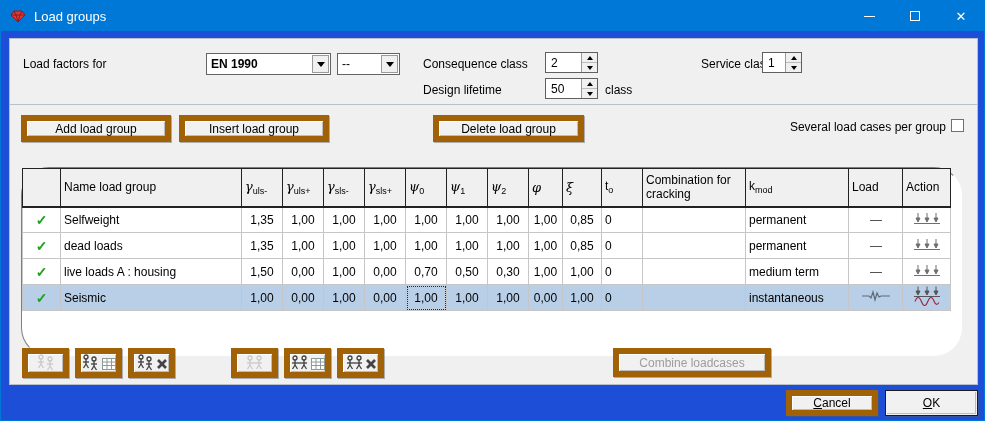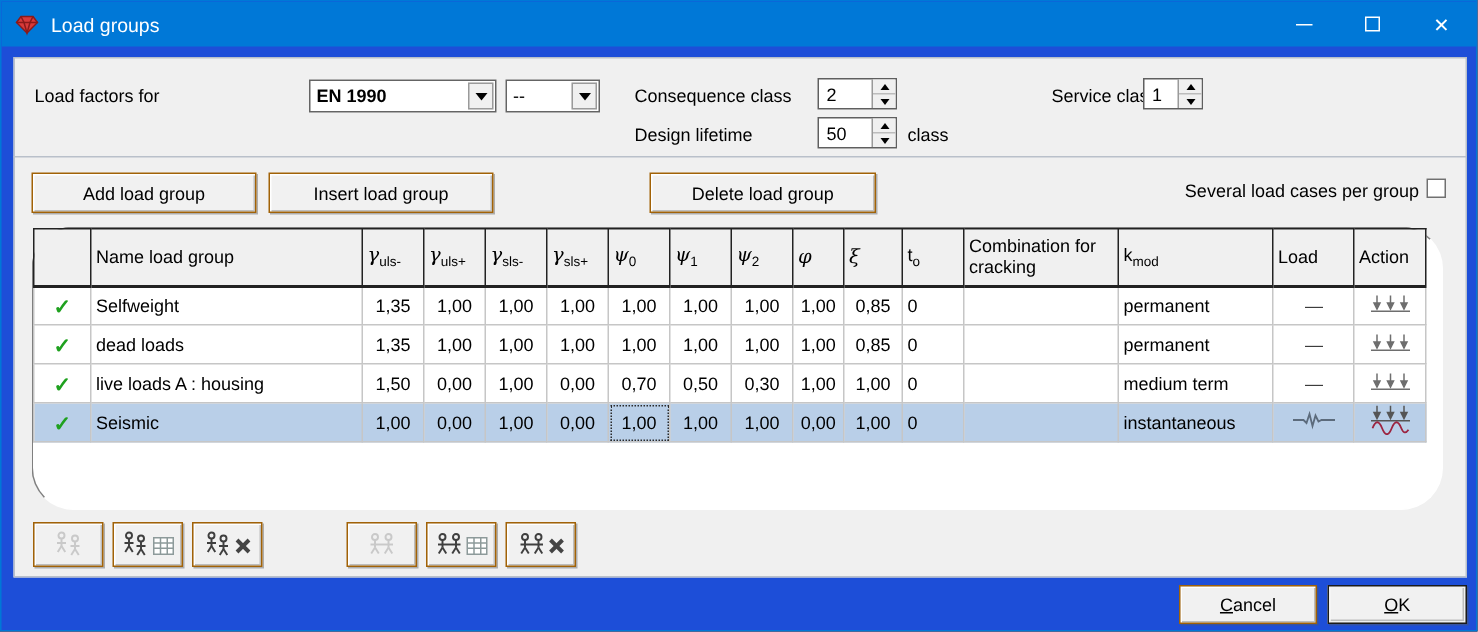--- a/index.html
+++ b/index.html
@@ -29,30 +29,30 @@
   .arrow-down { width:0; height:0; border-left:4px solid transparent; border-right:4px solid transparent; border-top:5px solid #000; }
   
   .spin { position:absolute; height:21px; background:#fff; border:1px solid #5f5f5f; display:flex; }
   .spin .val { flex:1; padding-left:5px; display:flex; align-items:center; }
   .spin .btns { width:16px; display:flex; flex-direction:column; border-left:1px solid #9a9a9a; }
   .spin .sb { flex:1; background:#f0f0f0; display:flex; align-items:center; justify-content:center; }
   .spin .sb + .sb { border-top:1px solid #bcbcbc; }
   .tri-up { width:0; height:0; border-left:3.5px solid transparent; border-right:3.5px solid transparent; border-bottom:4.5px solid #000; }
   .tri-dn { width:0; height:0; border-left:3.5px solid transparent; border-right:3.5px solid transparent; border-top:4.5px solid #000; }
   
-  .btn { position:absolute; background:#f1f1f1; border:1px solid #a16207;
+  .btn { position:absolute; background:#f1f1f1; border:6px solid #a16207;
     box-shadow: inset 1px 1px 0 #ffffff, inset -1px -1px 0 #bdbdbd, 1px 1px 0 rgba(90,90,90,.45);
     display:flex; align-items:center; justify-content:center; font-size:12px; white-space:nowrap; }
   .btn.disabled { color:#9d9d9d; }
   .btn.default { border:1px solid #1b1b1b; box-shadow: inset 0 0 0 1px #f1f1f1, inset 1px 1px 0 #ffffff, inset -2px -2px 0 #bdbdbd, 1px 1px 0 rgba(90,90,90,.45); }
   .u { text-decoration:underline; }
   
   .checkbox { position:absolute; width:13px; height:13px; background:#fff; border:1px solid #707070; }
   
-  .tablebox { position:absolute; left:20px; top:150px; width:941px; height:189px; background:#fff;
+  .tablebox { position:absolute; left:20px; top:166px; width:941px; height:189px; background:#fff;
     border-top:1px solid #7f7f7f; border-left:1px solid #7f7f7f; border-right:1px solid #fff; border-bottom:1px solid #fff;border-radius:28px; }
   table.grid { border-collapse:collapse; table-layout:fixed; width:928px; }
   table.grid th { border:1px solid #222; border-bottom:2px solid #222; background:#f0f0f0; font-weight:normal; text-align:left; padding:2px 3px; height:38px; vertical-align:middle; font-size:12px; }
   table.grid td { border:1px solid #c6c6c6; height:26px; padding:0 3px; font-size:12px; background:#fff; }
   table.grid tr.selected td { background:#b9cfe8; }
   td.num, th.ctr { text-align:center; }
   td.name { padding-left:7px; }
   td.kmod { padding-left:6px; }
   td.left0 { text-align:left; padding-left:6px; }
   td.chk { text-align:center; }
@@ -436,20 +436,21 @@
           <line x1="14" y1="11" x2="16.5" y2="15"></line>
         <line x1="2" y1="9" x2="17" y2="9"></line>
       </g>
       <g stroke="#444" stroke-width="2.6">
         <line x1="22" y1="6" x2="30" y2="14"></line>
           <line x1="30" y1="6" x2="22" y2="14"></line>
       </g>
     </svg>
   </div>
 
+  <div class="btn disabled" style="left:612px; top:347px; width:158px; height:29px;">Combine loadcases</div>
 
   <div class="btn footer-btn" style="left:785px; width:92px;">
     <span class="u">C</span>
       <span>ancel</span>
   </div>
   <div class="btn footer-btn default" style="left:884px; width:93px;">
     <span class="u">O</span>
       <span>K</span>
   </div>
 

